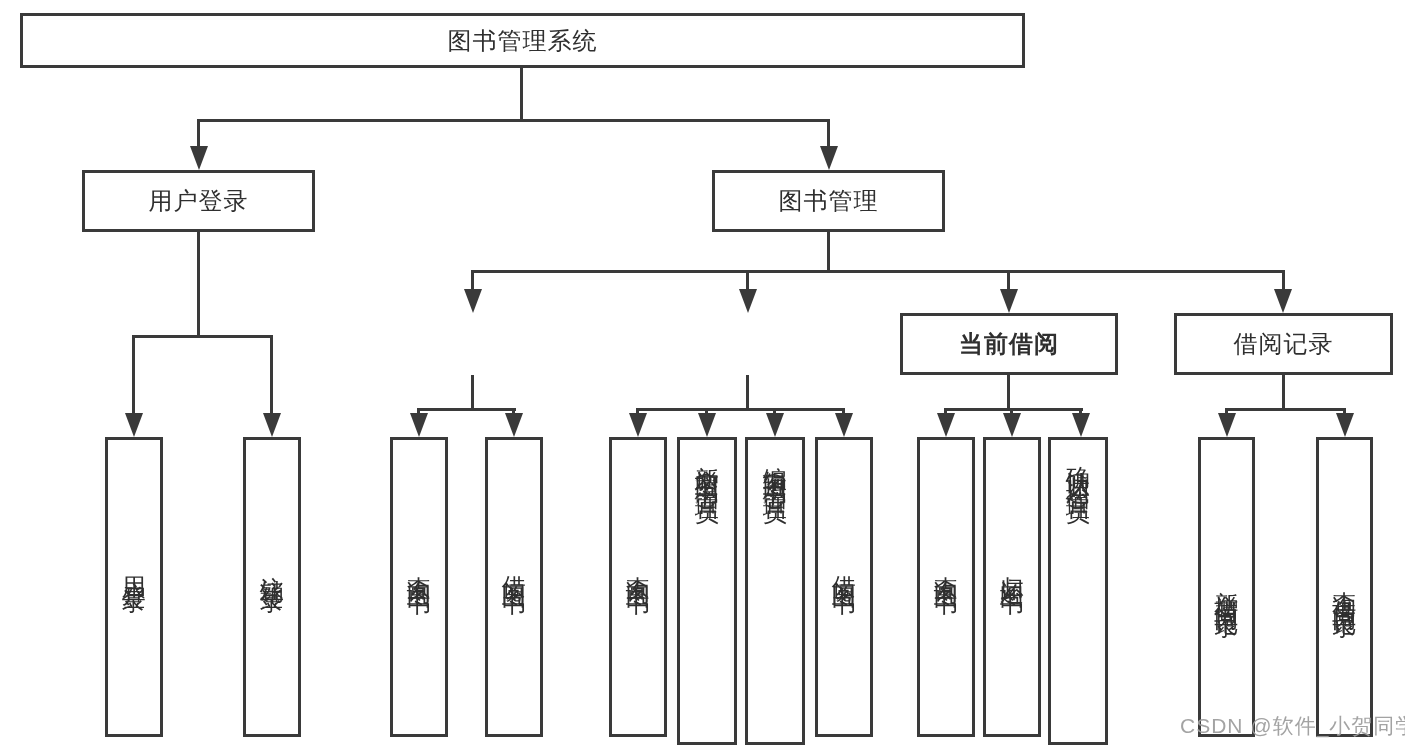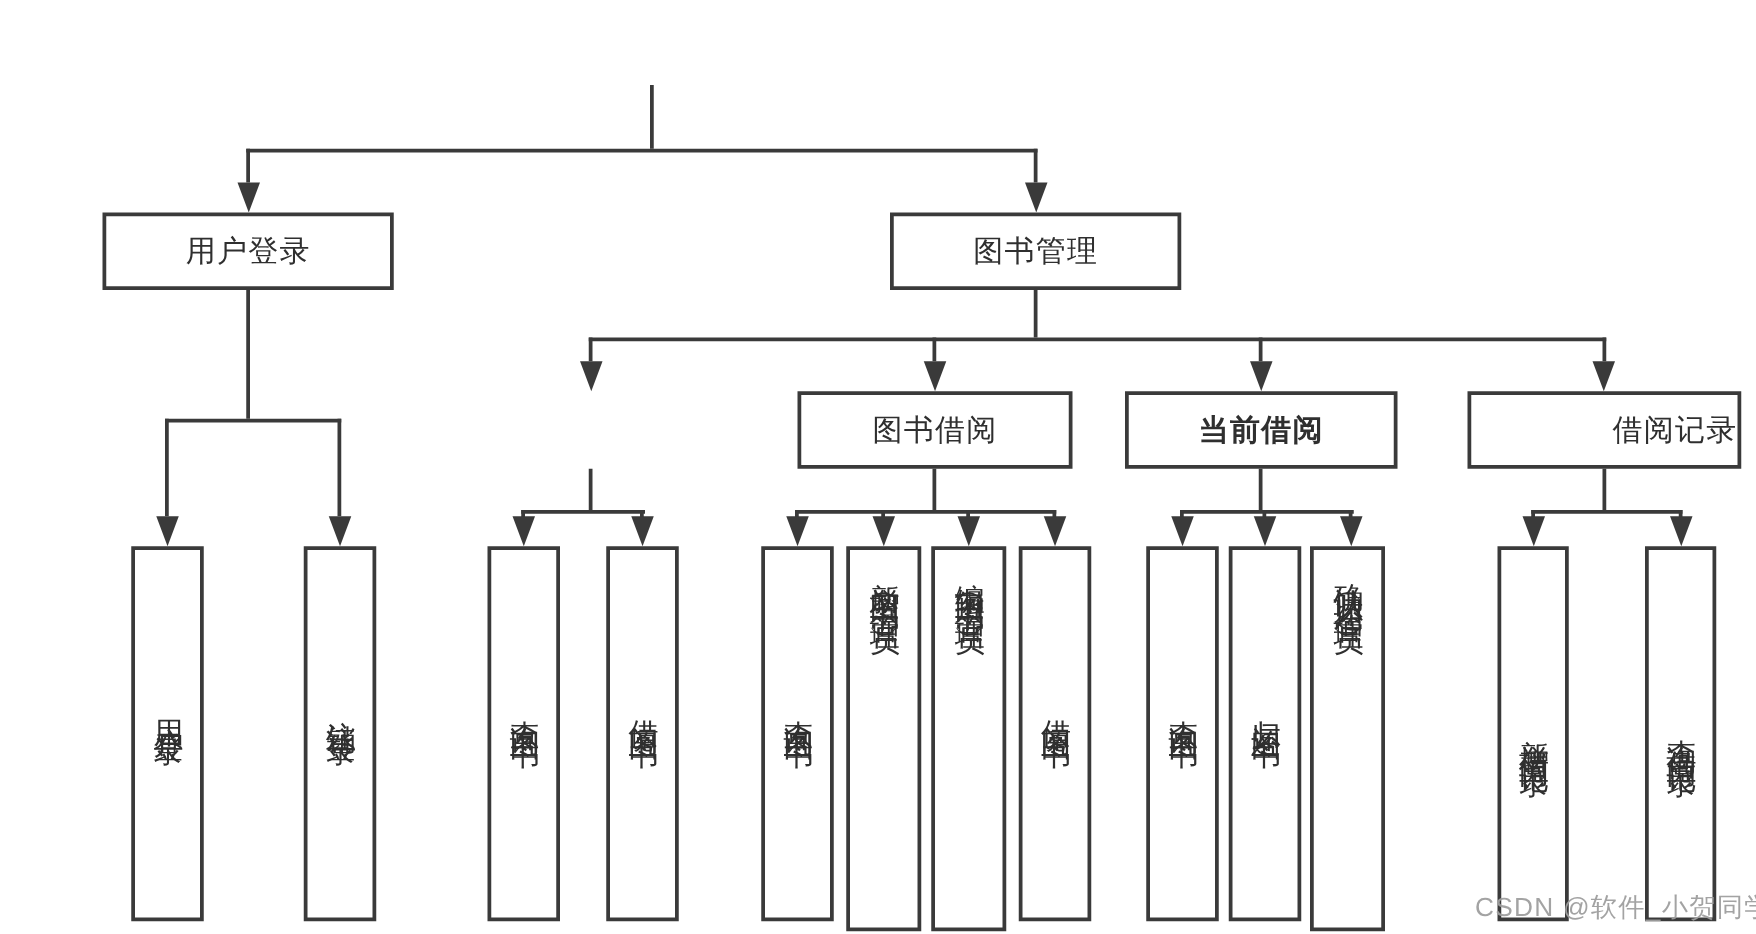--- a/index.html
+++ b/index.html
@@ -66,20 +66,23 @@
     letter-spacing: 1px;
     white-space: nowrap;
     z-index: 5;
   }
 </style>
 </head>
 <body>
 
 <div class="stage">
 
+  <div class="node hnode" style="left:20px; top:13px; width:1005px; height:55px;">
+    <span>图书管理系统</span>
+  </div>
 
   <div class="vline" style="left:520px; top:68px; height:51px;"></div>
   <div class="hline" style="left:197px; top:119px; width:633px;"></div>
   <div class="vline" style="left:197px; top:119px; height:27px;"></div>
   <div class="arrow" style="left:190px; top:146px;"></div>
   <div class="vline" style="left:827px; top:119px; height:27px;"></div>
   <div class="arrow" style="left:820px; top:146px;"></div>
 
   <div class="node hnode" style="left:82px; top:170px; width:233px; height:62px;">
     <span>用户登录</span>
@@ -99,27 +102,24 @@
   <div class="hline" style="left:471px; top:270px; width:814px;"></div>
   <div class="vline" style="left:471px; top:270px; height:19px;"></div>
   <div class="arrow" style="left:464px; top:289px;"></div>
   <div class="vline" style="left:746px; top:270px; height:19px;"></div>
   <div class="arrow" style="left:739px; top:289px;"></div>
   <div class="vline" style="left:1007px; top:270px; height:19px;"></div>
   <div class="arrow" style="left:1000px; top:289px;"></div>
   <div class="vline" style="left:1282px; top:270px; height:19px;"></div>
   <div class="arrow" style="left:1274px; top:289px;"></div>
 
-  <div class="node hnode" style="left:638px; top:313px; width:220px; height:62px;">
-    <span>图书借阅</span>
-  </div>
   <div class="node hnode" style="left:900px; top:313px; width:218px; height:62px;font-weight:bold;">
     <span>当前借阅</span>
   </div>
-  <div class="node hnode" style="left:1174px; top:313px; width:219px; height:62px;justify-content:flex-end;">
+  <div class="node hnode" style="left:1174px; top:313px; width:219px; height:62px;">
     <span>借阅记录</span>
   </div>
 
   <div class="vline" style="left:471px; top:375px; height:33px;"></div>
   <div class="hline" style="left:417px; top:408px; width:99px;"></div>
   <div class="vline" style="left:417px; top:408px; height:8px;"></div>
   <div class="arrow" style="left:410px; top:413px;"></div>
   <div class="vline" style="left:512px; top:408px; height:8px;"></div>
   <div class="arrow" style="left:505px; top:413px;"></div>
 

